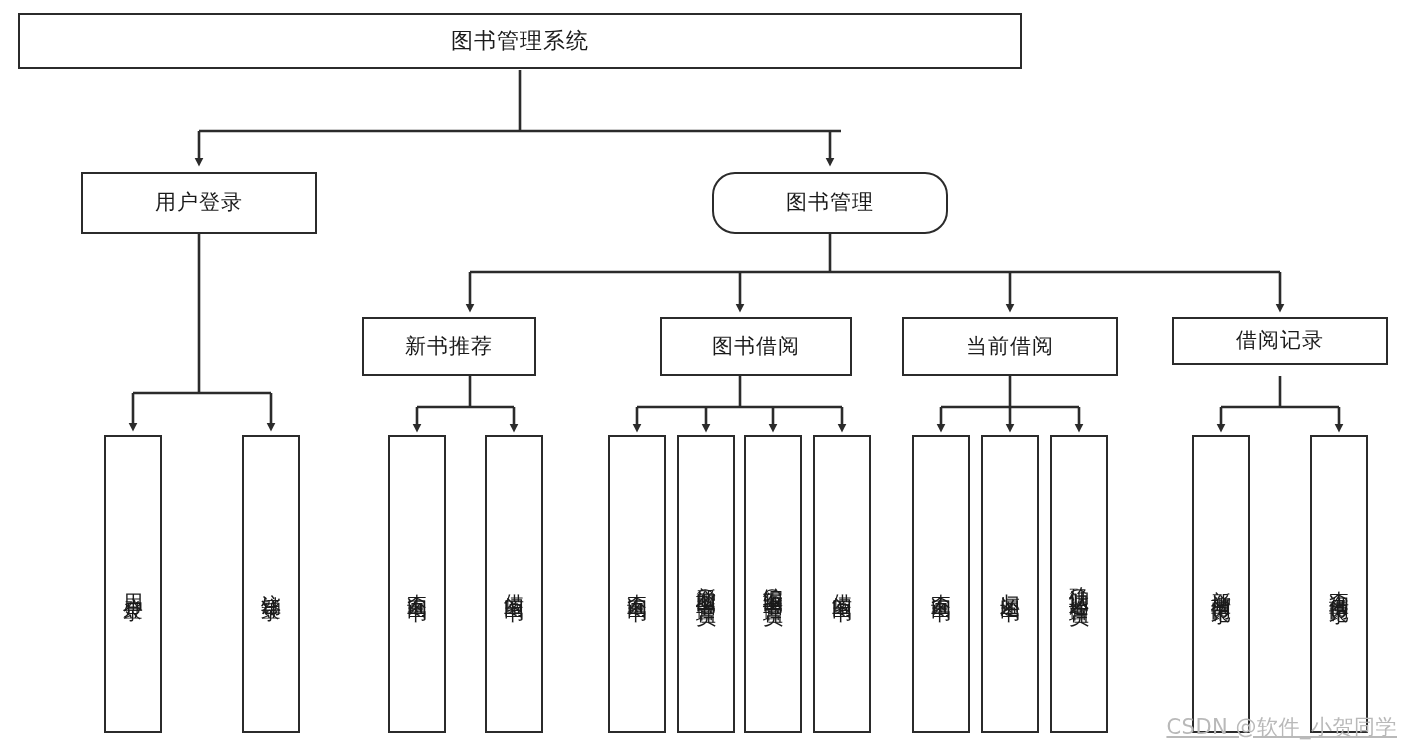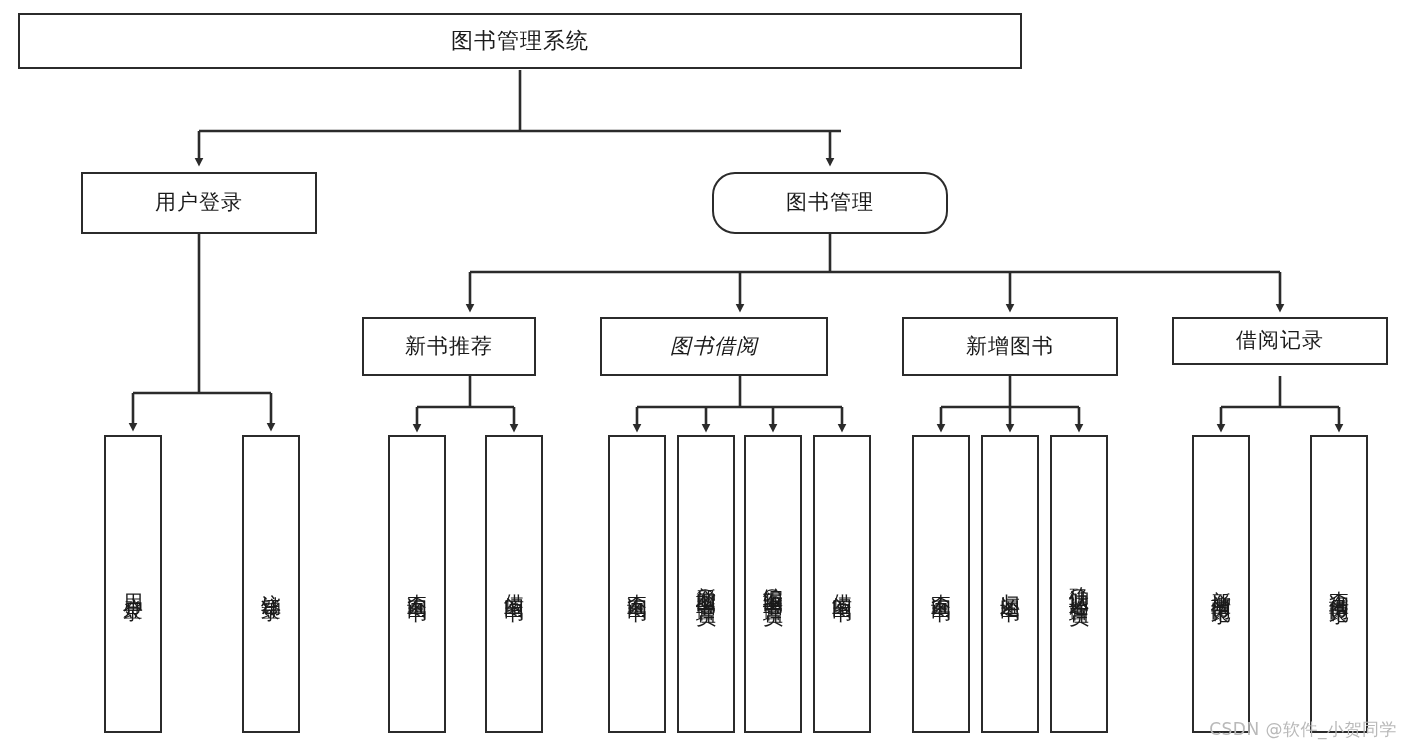--- a/index.html
+++ b/index.html
@@ -59,25 +59,26 @@
   }
   .node.vertical .label {
     writing-mode: vertical-rl;
     text-orientation: upright;
     white-space: nowrap;
   }
   .watermark {
     position: absolute;
     right: 8px;
     bottom: 6px;
-    font-size: 17px;
+    font-size: 21px;
     color: #b9b9b9;
     letter-spacing: 0.5px;
     z-index: 3;
     white-space: nowrap;
+    text-decoration: underline;
   }
 </style>
 </head>
 <body>
 
 <div id="diagram-root">
 
   <svg id="edge-layer" viewBox="0 0 1405 747" width="1405" height="747">
     <defs>
       <marker id="arrow" markerWidth="10" markerHeight="10" refX="4.2" refY="5" orient="auto" markerUnits="userSpaceOnUse">
@@ -137,26 +138,26 @@
   </div>
 
   <div class="node horizontal" style="left:712px; top:172px; width:236px; height:62px;border-radius:23px;">
     <span class="label">图书管理</span>
   </div>
 
   <div class="node horizontal" style="left:362px; top:317px; width:174px; height:59px;">
     <span class="label">新书推荐</span>
   </div>
 
-  <div class="node horizontal" style="left:600px; top:317px; width:228px; height:59px;font-style:italic;">
+  <div class="node horizontal" style="left:660px; top:317px; width:192px; height:59px;">
     <span class="label">图书借阅</span>
   </div>
 
   <div class="node horizontal" style="left:902px; top:317px; width:216px; height:59px;">
-    <span class="label">新增图书</span>
+    <span class="label">当前借阅</span>
   </div>
 
   <div class="node horizontal" style="left:1172px; top:317px; width:216px; height:48px;">
     <span class="label">借阅记录</span>
   </div>
 
   <div class="node vertical" style="left:104px; top:435px; width:58px; height:298px;">
     <span class="label">用户登录</span>
   </div>
 

